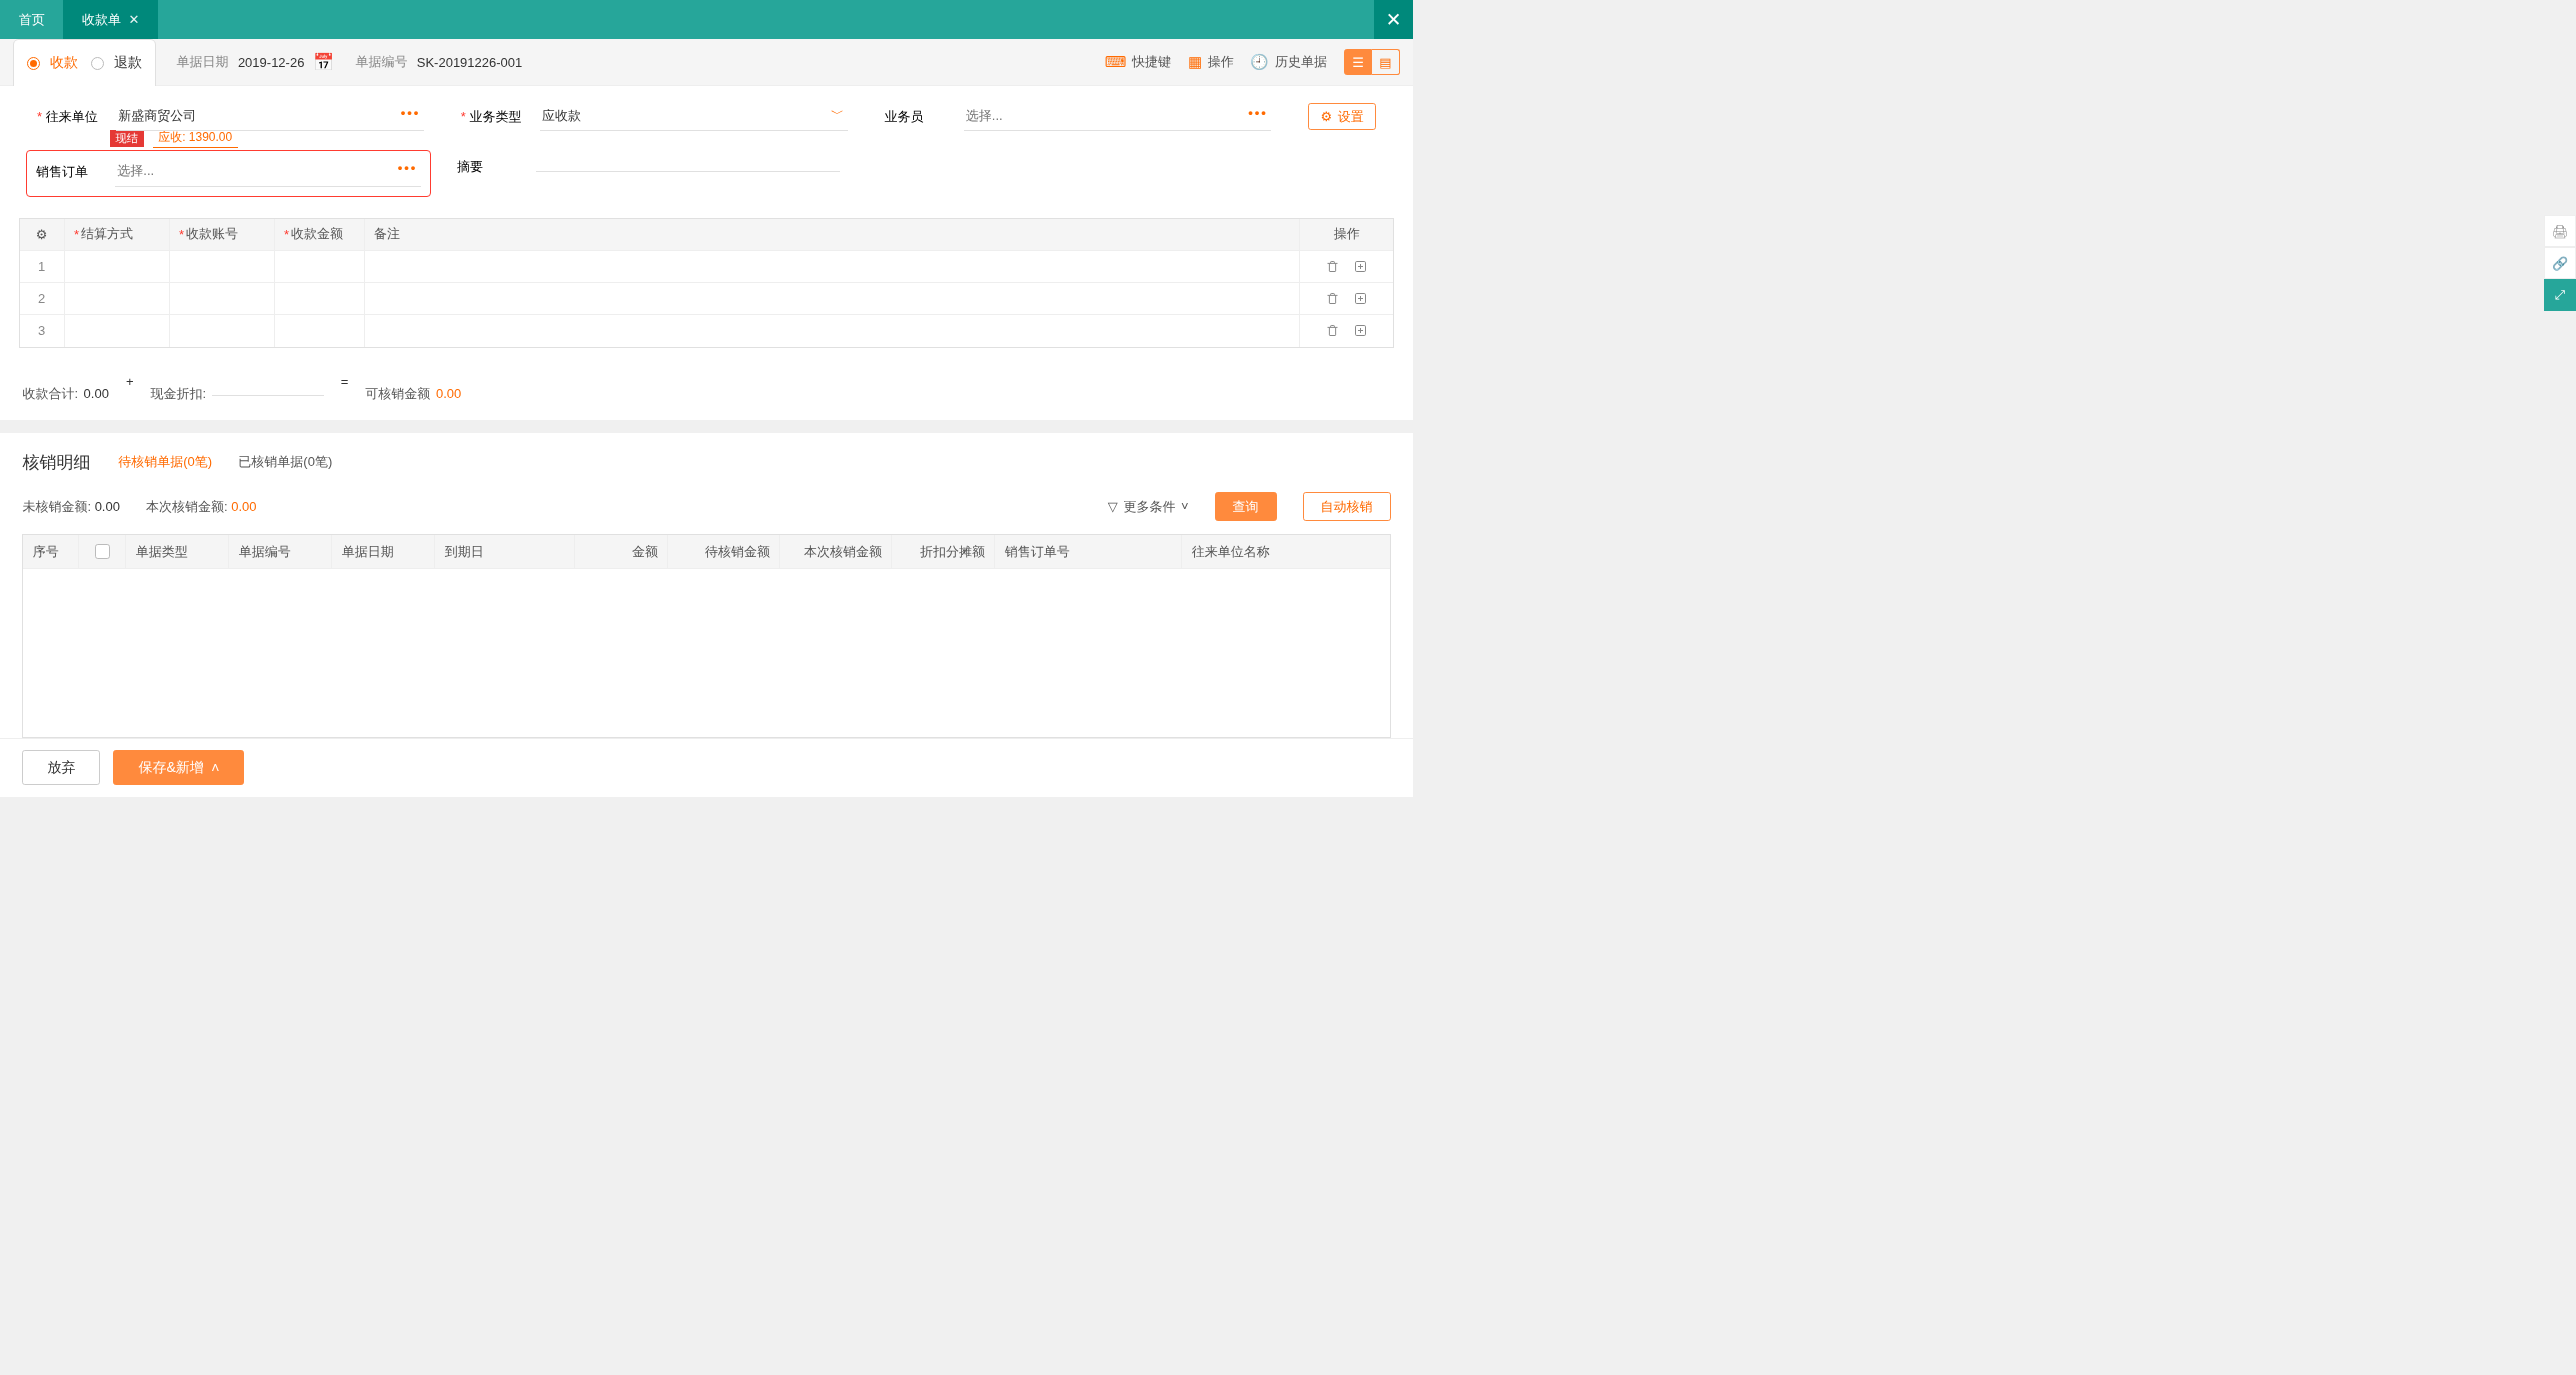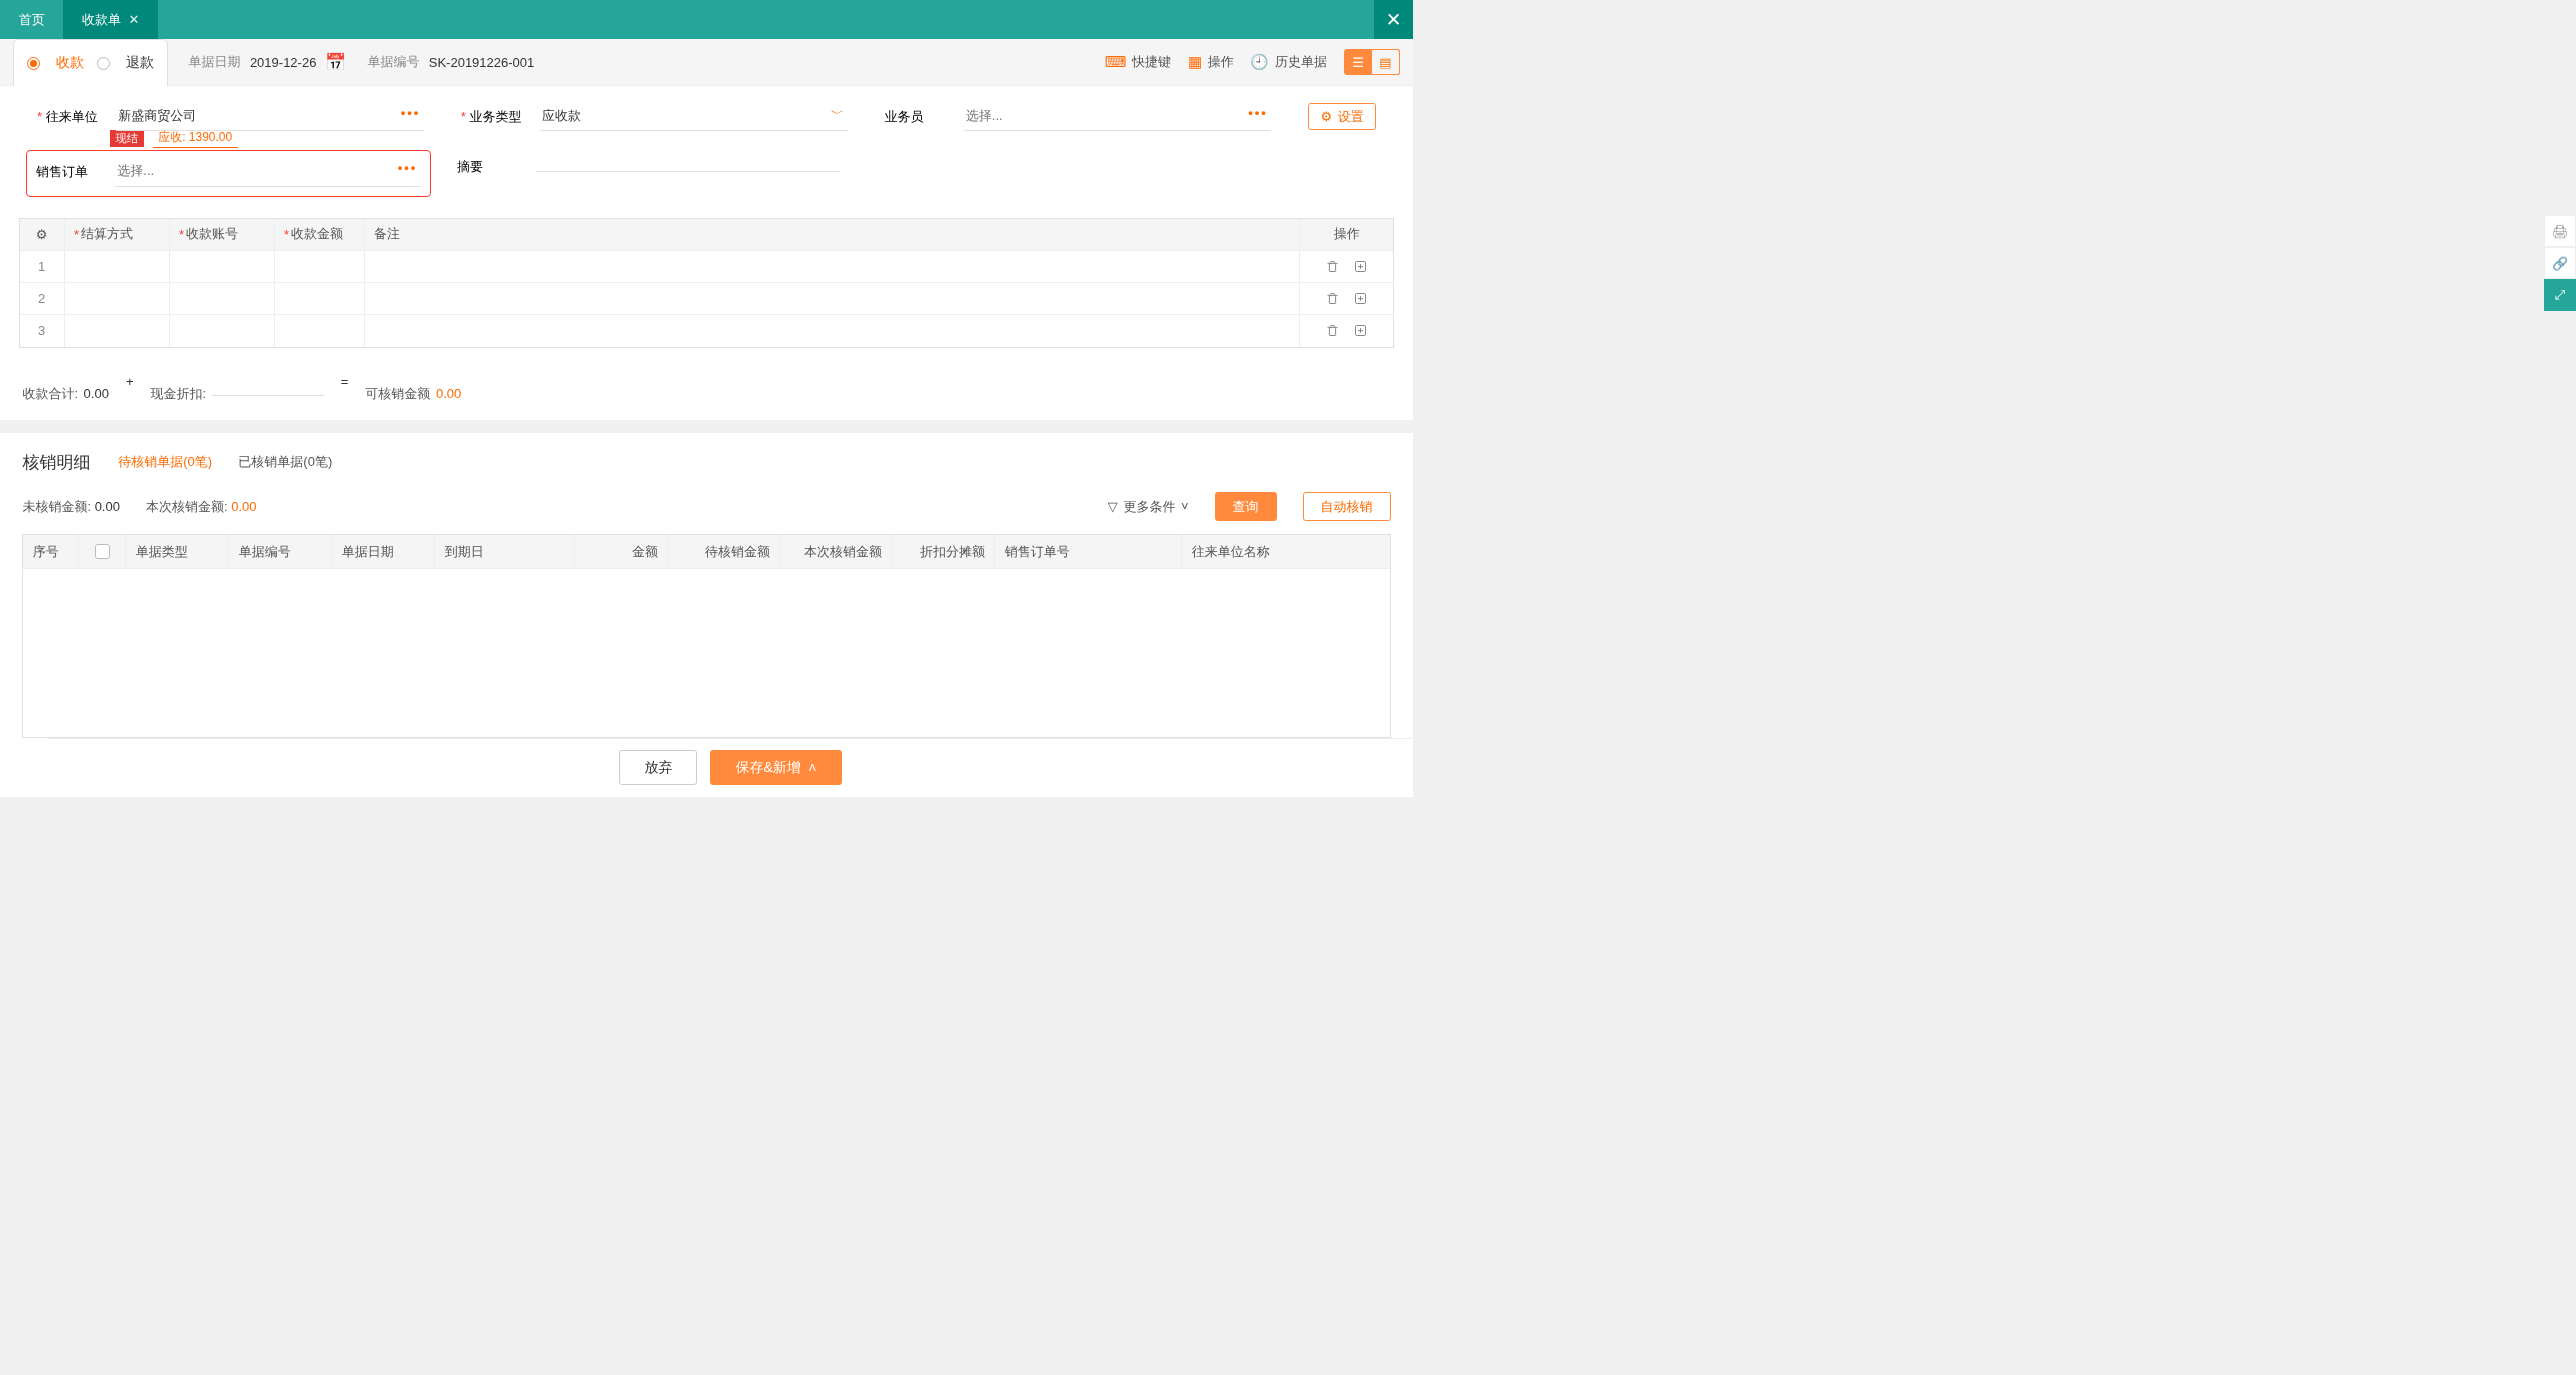--- a/index.html
+++ b/index.html
@@ -25,21 +25,21 @@
   .top-tab.active { background:var(--teal-dark); }
   .top-tab .close { margin-left:7.5px; font-size:13px; opacity:.9; }
   .top-close { margin-left:auto; width:39px; display:flex; align-items:center; justify-content:center; background:var(--teal-dark); cursor:pointer; font-size:18.7px; }
 
   
   .work { background:#fff; margin:0; padding:0; position:relative; }
 
   
   .hdr { display:flex; align-items:center; height:47px; border-bottom:0.9px solid var(--border-light); background:var(--bg-gray); }
   .mode-switch { background:#fff; border:0.9px solid var(--border); border-radius:5.6px 5.6px 0 0; height:47px; display:flex; align-items:center; padding:0 13px; margin-left:13px; gap:13px; border-bottom:none; position:relative; top:0.9px;}
-  .radio { display:flex; align-items:center; gap:16px; cursor:pointer; font-size:14px; }
+  .radio { display:flex; align-items:center; gap:10px; cursor:pointer; font-size:14px; }
   .radio .dot { width:13px; height:13px; border-radius:50%; border:1.9px solid #bbb; display:inline-block; position:relative; }
   .radio.checked .dot { border-color:var(--orange); }
   .radio.checked .dot::after { content:""; position:absolute; inset:1.9px; border-radius:50%; background:var(--orange); }
   .radio.checked { color:var(--orange); }
 
   .hdr-item { display:flex; align-items:center; gap:9.3px; margin-left:20.6px; }
   .hdr-label { color:var(--text-muted); }
   .hdr-value { color:#333; }
   .cal-icon { color:var(--orange); font-size:17px; }
 
@@ -127,21 +127,21 @@
   .wc-amt { width:93px; justify-content:flex-end;}
   .wc-pend { width:112px; justify-content:flex-end;}
   .wc-this { width:112px; justify-content:flex-end;}
   .wc-disc { width:103px; justify-content:flex-end;}
   .wc-order { width:187px;}
   .wc-party { flex:1;}
   .chkbox { width:15px; height:15px; border:0.9px solid #bbb; border-radius:2.8px; background:#fff;}
   .wbody { height:168px; }
 
   
-  .footer { position:sticky; bottom:0; display:flex; align-items:center; justify-content:center; gap:13px; padding:11.2px 22.4px; background:#fff; border-top:0.9px solid var(--border-light);margin-left:48px;}
+  .footer { position:sticky; bottom:0; display:flex; align-items:center; justify-content:flex-start; gap:13px; padding:11.2px 22.4px; background:#fff; border-top:0.9px solid var(--border-light);}
   .btn-large { padding:7.5px 24px; font-size:14px; border-radius:2.8px; cursor:pointer;}
   .btn-default { background:#fff; border:0.9px solid #ccc; color:#333;}
   .btn-orange { background:var(--orange-light); border:0.9px solid var(--orange-light); color:#fff; display:flex; align-items:center; gap:7.5px;}
 
   
   .rail { position:fixed; right:0; top:215px; display:flex; flex-direction:column; gap:0;}
   .rail .rbtn { width:32px; height:32px; display:flex; align-items:center; justify-content:center; background:#fff; border:0.9px solid var(--border-light); color:#888; cursor:pointer;}
   .rail .rbtn.teal { background:var(--teal); color:#fff; border-color:var(--teal);}
 </style>
 </head>

